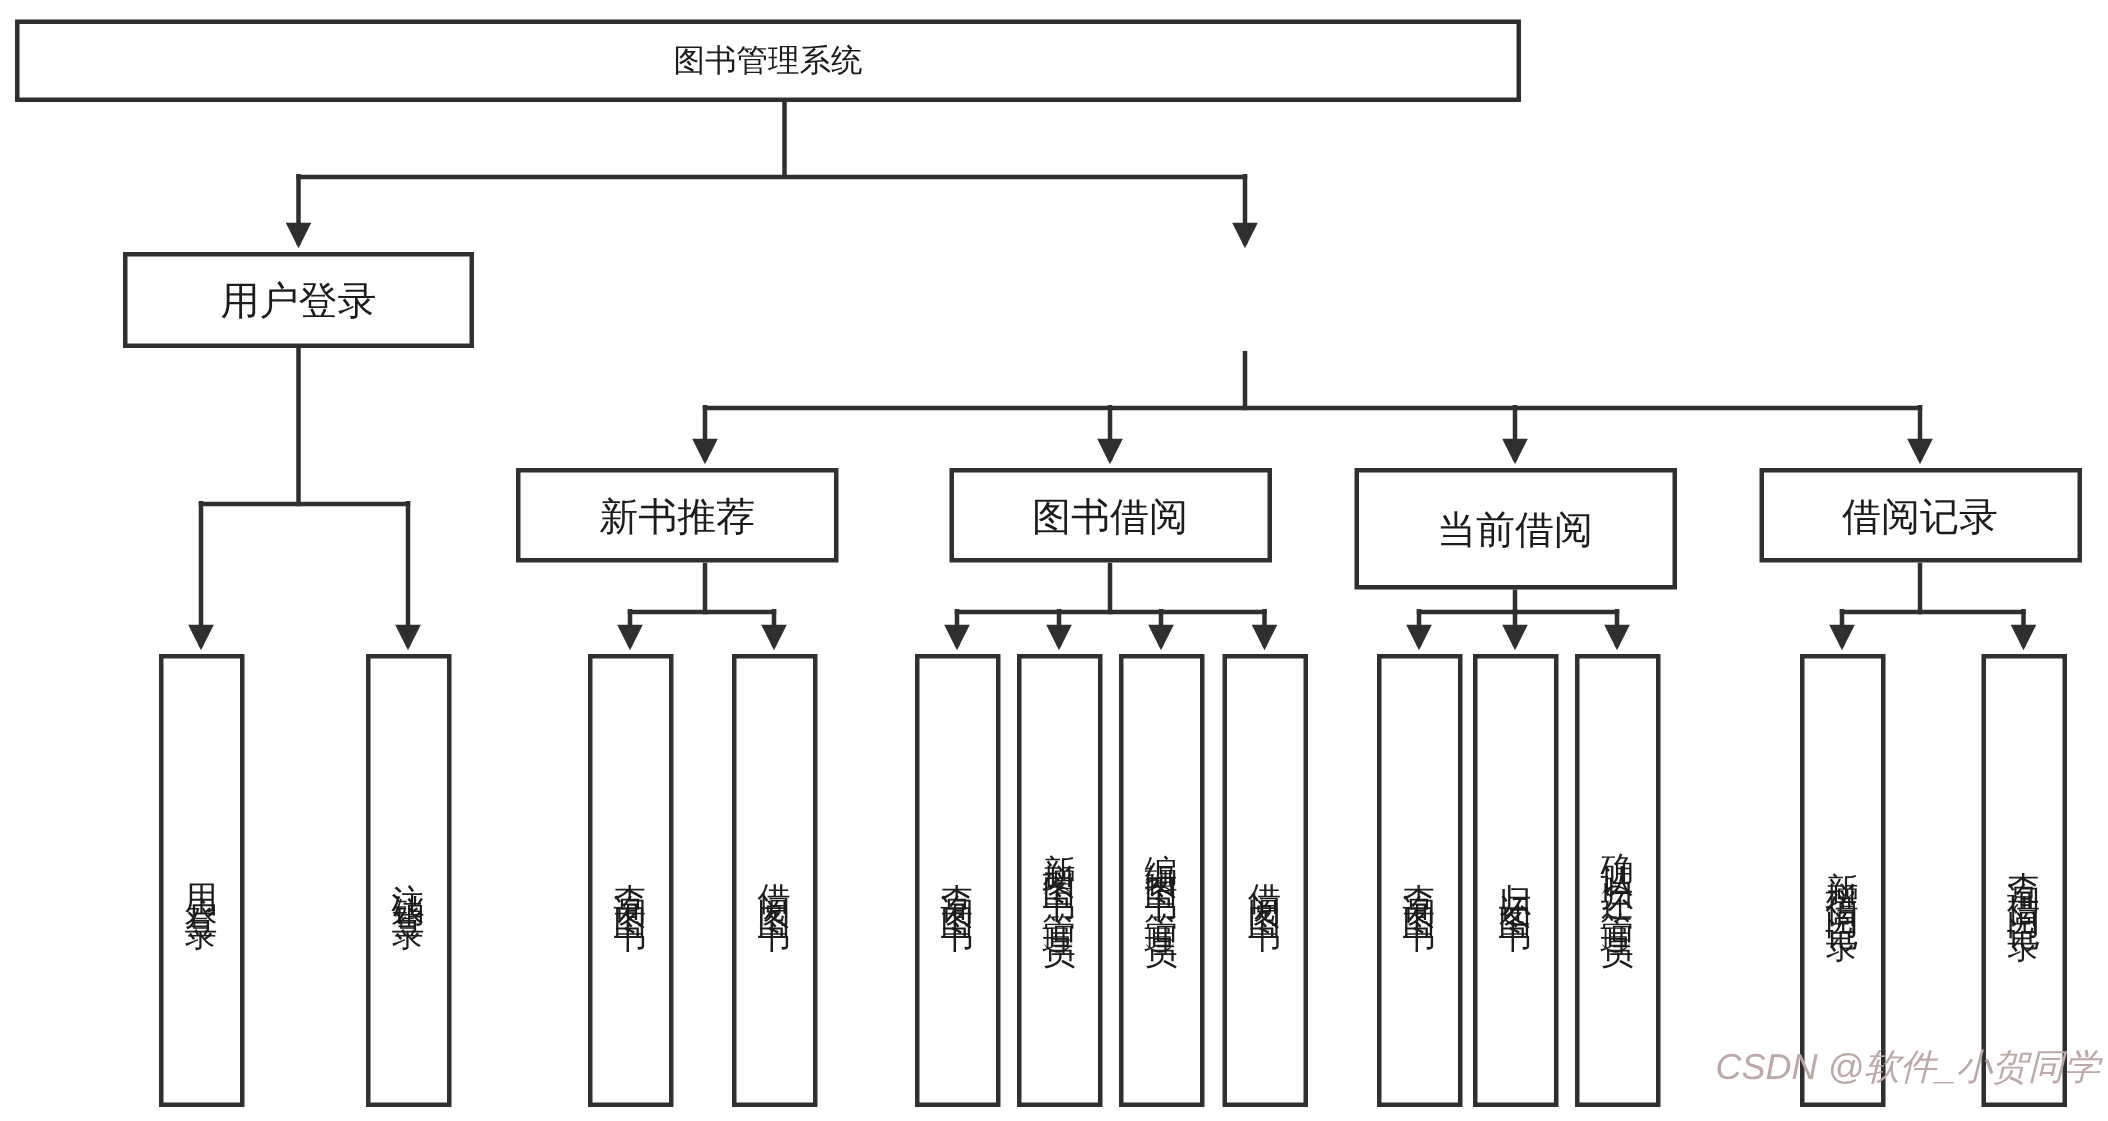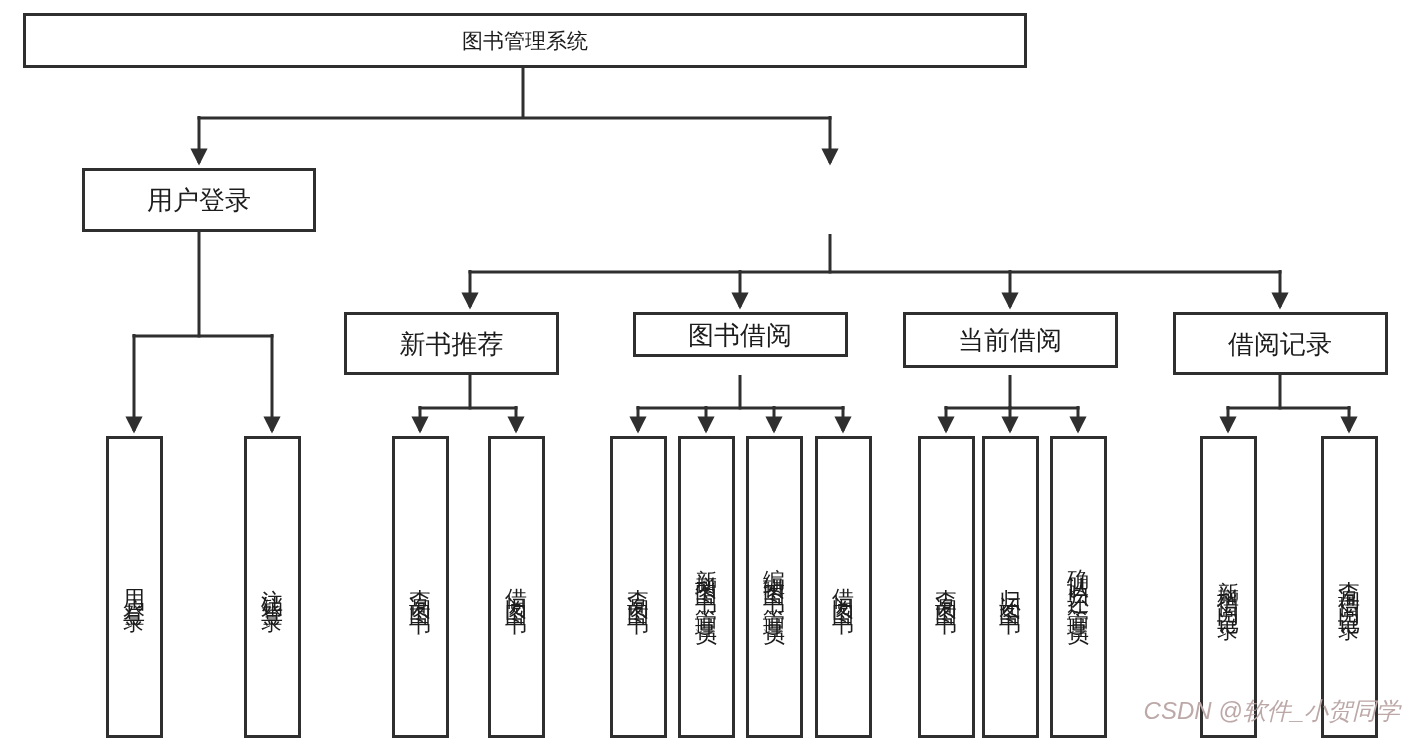--- a/index.html
+++ b/index.html
@@ -87,35 +87,35 @@
     <line x1="946" y1="406" x2="946" y2="431" marker-end="url(#arrowhead)"></line>
     <line x1="1010" y1="406" x2="1010" y2="431" marker-end="url(#arrowhead)"></line>
     <line x1="1078" y1="406" x2="1078" y2="431" marker-end="url(#arrowhead)"></line>
 
     <line x1="1280" y1="375" x2="1280" y2="409.5"></line>
     <line x1="1226.5" y1="408" x2="1350.5" y2="408"></line>
     <line x1="1228" y1="406" x2="1228" y2="431" marker-end="url(#arrowhead)"></line>
     <line x1="1349" y1="406" x2="1349" y2="431" marker-end="url(#arrowhead)"></line>
   </svg>
 
-  <div class="node hnode title" style="left:23px;top:13px;width:1004px;height:55px;">
+  <div class="node hnode title" style="left:10px;top:13px;width:1004px;height:55px;">
     <span>图书管理系统</span>
   </div>
 
   <div class="node hnode" style="left:82px;top:168px;width:234px;height:64px;">
     <span>用户登录</span>
   </div>
 
   <div class="node hnode" style="left:344px;top:312px;width:215px;height:63px;">
     <span>新书推荐</span>
   </div>
-  <div class="node hnode" style="left:632.5px;top:312px;width:215px;height:45px;align-items:center;">
+  <div class="node hnode" style="left:632.5px;top:312px;width:215px;height:63px;align-items:center;">
     <span>图书借阅</span>
   </div>
-  <div class="node hnode" style="left:902.5px;top:312px;width:215px;height:56px;">
+  <div class="node hnode" style="left:902.5px;top:312px;width:215px;height:81px;">
     <span>当前借阅</span>
   </div>
   <div class="node hnode" style="left:1172.5px;top:312px;width:215px;height:63px;">
     <span>借阅记录</span>
   </div>
 
   <div class="node vnode" style="left:105.5px;top:436px;width:57px;height:302px;">
     <span>用户登录</span>
   </div>
   <div class="node vnode" style="left:243.5px;top:436px;width:57px;height:302px;">

